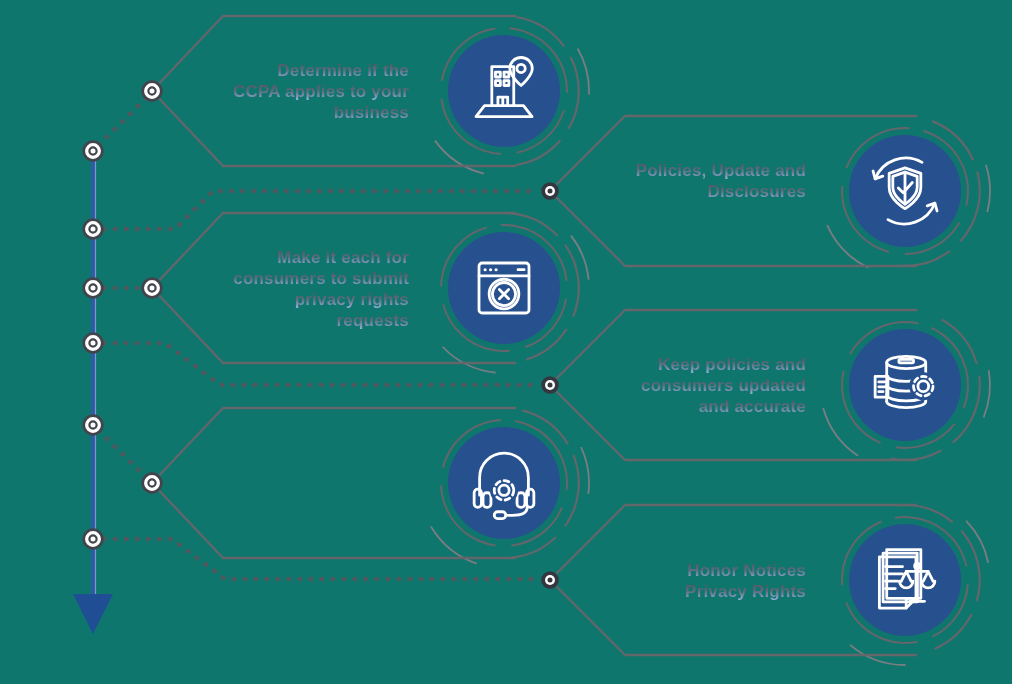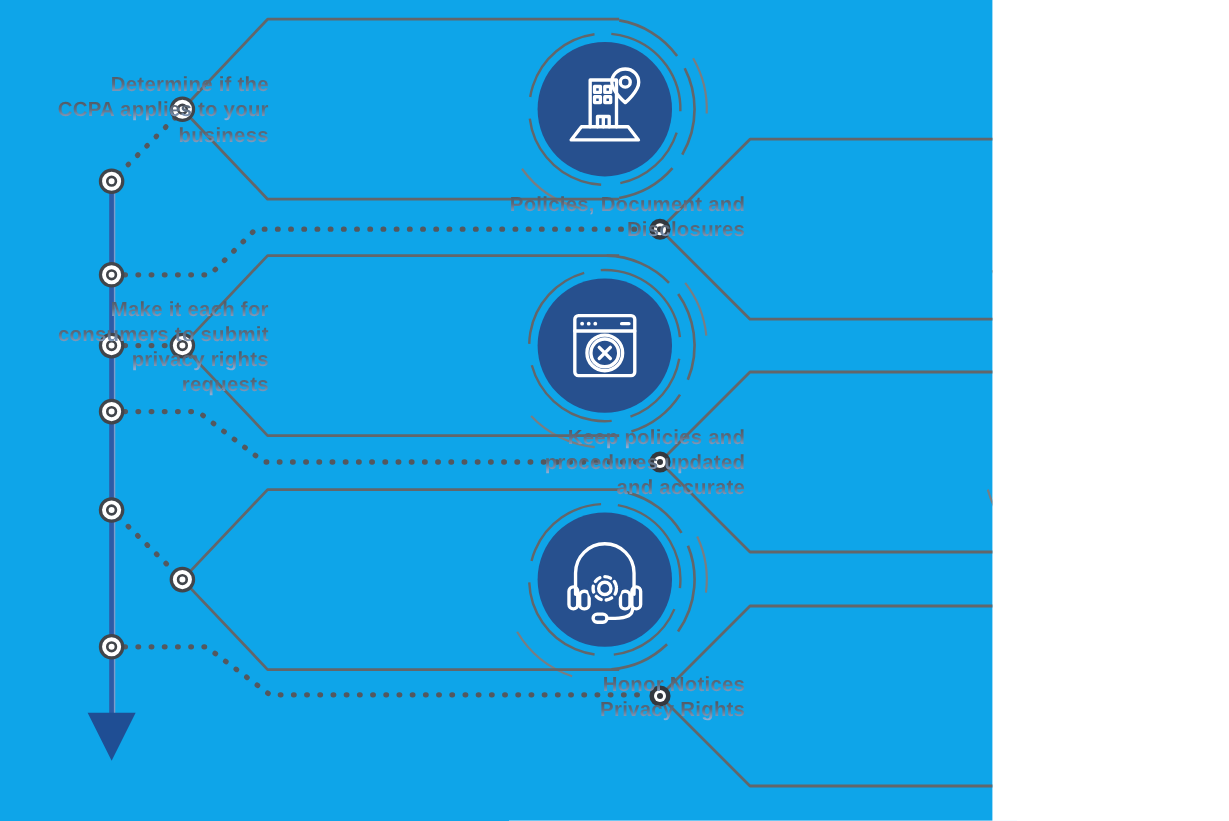--- a/index.html
+++ b/index.html
@@ -1,17 +1,17 @@
 <!DOCTYPE html>
 <html><head>
 <meta charset="utf-8">
 <style>
   html,body{margin:0;padding:0;background:#fff;}
   .stage{
-    position:relative;width:827px;height:684px;overflow:hidden;background:#0ea5e9;
+    position:relative;width:1012px;height:684px;overflow:hidden;background:#0f766e;
     font-family:"Liberation Sans",sans-serif;
   }
   svg.diagram{position:absolute;left:0;top:0;}
   .step-text{
     position:absolute;text-align:right;font-weight:700;font-size:17px;line-height:21px;
     letter-spacing:.2px;width:330px;
   }
   .step-text .line{
     display:block;
     background:linear-gradient(180deg,#4e555d 8%,#5d6c80 48%,#8fabd1 88%);
@@ -110,21 +110,21 @@
       <rect class="ic" x="32" y="16.5" width="4" height="4"></rect>
       <rect class="ic" x="25" y="23.5" width="4" height="4"></rect>
       <rect class="ic" x="32" y="23.5" width="4" height="4"></rect>
       <path class="ic" d="M27 44 V37 H35 V44 M31 37 V44"></path>
       <path class="ic" fill="#27508e" d="M46 4.5 C40.7 4.5 36.8 8.6 36.8 13.6 C36.8 19.8 46 27.5 46 27.5 C46 27.5 55.2 19.8 55.2 13.6 C55.2 8.6 51.3 4.5 46 4.5 Z"></path>
       <circle class="ic" cx="46" cy="13.5" r="3.4"></circle>
     </svg>
   </div>
 
   <div class="step-text" style="right:206px;top:160px">
-    <span class="line">Policies, Document and</span>
+    <span class="line">Policies, Update and</span>
     <span class="line">Disclosures</span>
   </div>
   <div class="icon-badge" style="left:849px;top:135px">
     <svg viewBox="0 0 64 64">
       <path class="ic" d="M32 13 L45 17.5 V29 C45 39.5 32 46.5 32 46.5 C32 46.5 19 39.5 19 29 V17.5 Z"></path>
       <path class="ic" d="M32 16.5 L42 20 V29 C42 36.8 32 42.8 32 42.8 C32 42.8 22 36.8 22 29 V20 Z"></path>
       <path class="ic" d="M32 16.5 V42.8"></path>
       <path class="ic" stroke-width="3" d="M26.5 29.5 L30.5 33.5 L38 25"></path>
       <path class="ic" d="M46 8.5 A27 27 0 0 0 7.5 22"></path>
       <path class="ic" d="M7.5 22 L5.8 15.6 M7.5 22 L13.8 19.8"></path>
@@ -148,21 +148,21 @@
       <circle cx="25.5" cy="17" r="1.3" fill="#fff"></circle>
       <path class="ic" stroke-width="2.6" d="M43.5 17 H48.5"></path>
       <circle class="ic" cx="32" cy="37" r="12.2"></circle>
       <circle class="ic" cx="32" cy="37" r="9.5"></circle>
       <path class="ic" stroke-width="3.4" d="M28.2 33.2 L35.8 40.8 M35.8 33.2 L28.2 40.8"></path>
     </svg>
   </div>
 
   <div class="step-text" style="right:206px;top:354px">
     <span class="line">Keep policies and</span>
-    <span class="line">procedures updated</span>
+    <span class="line">consumers updated</span>
     <span class="line">and accurate</span>
   </div>
   <div class="icon-badge" style="left:849px;top:329px">
     <svg viewBox="0 0 64 64">
       <path class="ic" fill="#27508e" d="M7.5 25 H18 V42 H7.5 Z"></path>
       <path class="ic" d="M10.5 29.5 H15.5 M10.5 33.5 H15.5 M10.5 37.5 H14"></path>
       <ellipse class="ic" cx="33" cy="13.5" rx="16" ry="5"></ellipse>
       <path class="ic" d="M17 13.5 V45.5 M49 13.5 V45.5"></path>
       <path class="ic" d="M17 45.5 A16 5 0 0 0 49 45.5"></path>
       <path class="ic" d="M17 24 A16 5 0 0 0 49 24"></path>

